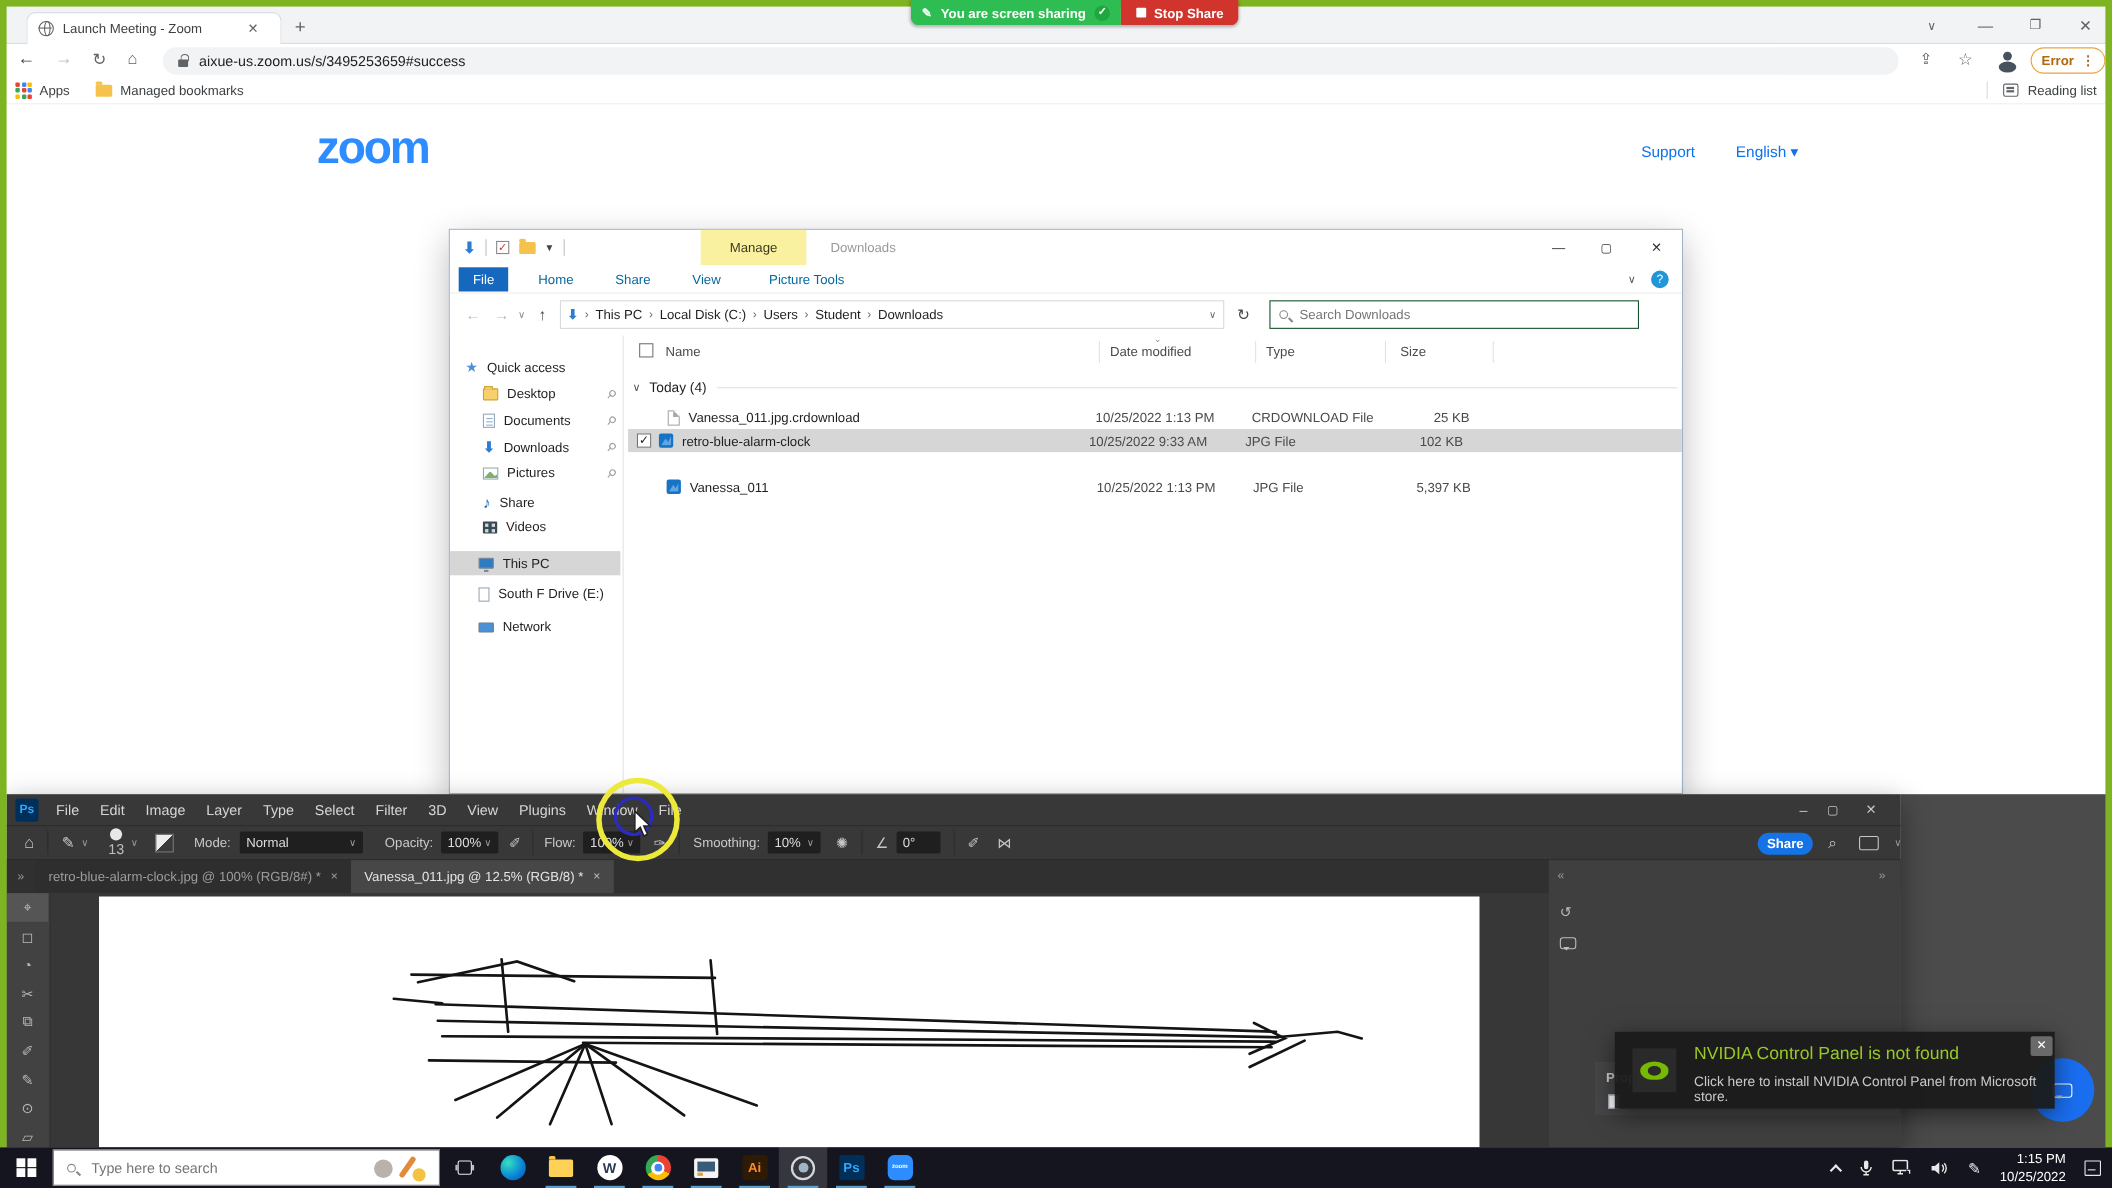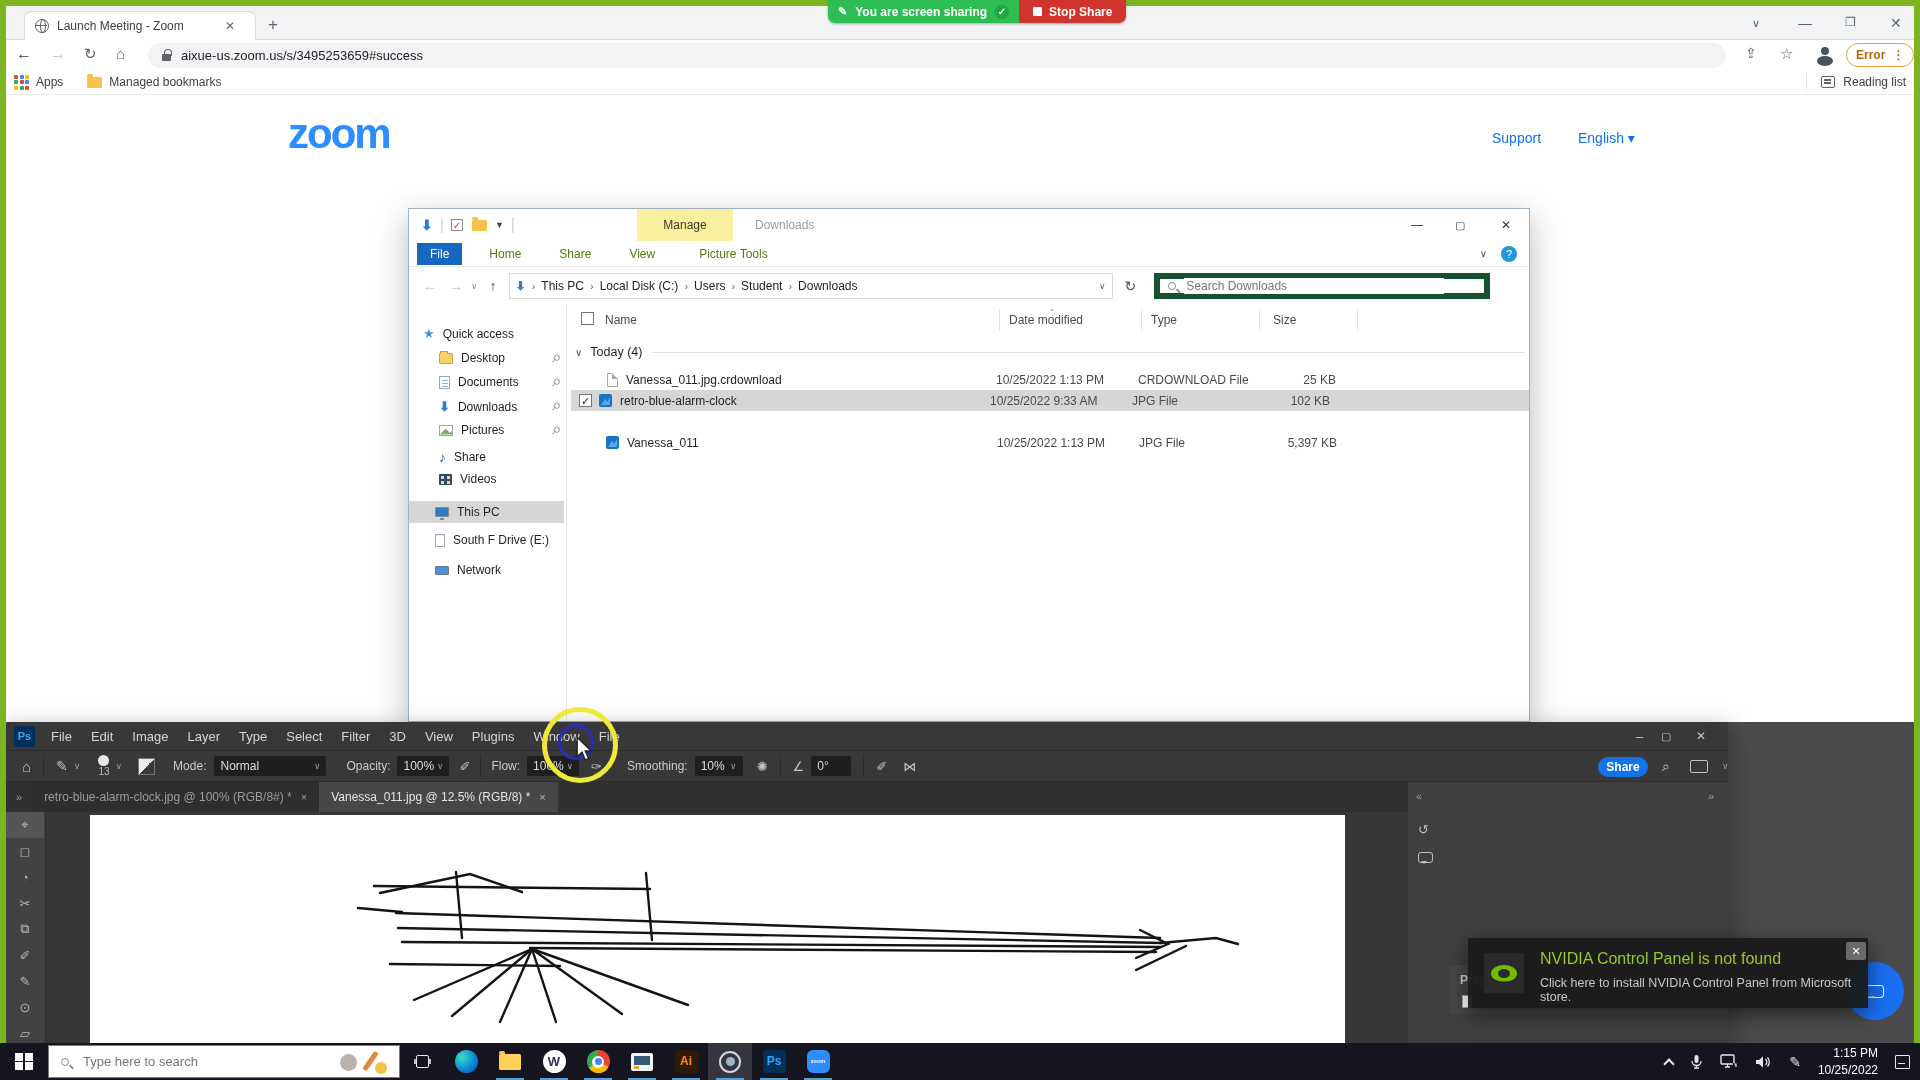--- a/index.html
+++ b/index.html
@@ -42,21 +42,21 @@
   .rl-ic::before{content:'';position:absolute;left:2px;top:2px;width:7px;height:1.5px;background:#5f6368;box-shadow:0 3px 0 #5f6368;}
 
   
   .zoom-logo{color:#2d8cff;font-size:42px;font-weight:800;letter-spacing:-2px;}
   .zoom-link{color:#0e72ed;font-size:14px;}
 
   
   .win-ex{background:#fff;border:1px solid #9fb2c6;box-shadow:0 10px 30px rgba(0,0,0,.28);}
   .ex-small{font-size:12px;color:#1f1f1f;}
   .qat-check{width:12px;height:12px;border:1px solid #8a8a8a;background:#fff;color:#c0392b;font-size:10px;line-height:11px;text-align:center;}
-  .ribbon-tab{font-size:12px;color:#4d7c0f;padding:4px 13px;}
+  .ribbon-tab{font-size:12px;color:#0369a1;padding:4px 13px;}
   .ribbon-file{background:#1568bd;color:#fff;}
   .crumb-sep{color:#6a6a6a;font-size:11px;padding:0 6px;}
   .mag{width:8px;height:8px;border:1.5px solid #8a8a8a;border-radius:50%;position:relative;}
   .mag::after{content:'';position:absolute;left:7px;top:7px;width:5px;height:1.5px;background:#8a8a8a;transform:rotate(45deg);}
   .hdr{font-size:12px;color:#4a4a4a;}
   .vline{width:1px;background:#e3e3e3;}
   .rowtxt{font-size:12px;color:#1f1f1f;}
   .chk{width:13px;height:13px;border:1px solid #767676;background:#fff;font-size:11px;line-height:12px;text-align:center;color:#1a1a1a;}
   .doc-ic{width:11px;height:14px;background:#fff;border:1px solid #a8a8a8;position:relative;}
   .doc-ic::before{content:'';position:absolute;right:-1px;top:-1px;border:3px solid #fff;border-left-color:#a8a8a8;border-bottom-color:#a8a8a8;}
@@ -228,21 +228,21 @@
         <span class="ex-small">Local Disk (C:)</span>
         <span class="crumb-sep">›</span>
         <span class="ex-small">Users</span>
         <span class="crumb-sep">›</span>
         <span class="ex-small">Student</span>
         <span class="crumb-sep">›</span>
         <span class="ex-small">Downloads</span>
         <span style="margin-left:auto;color:#6a6a6a;font-size:9px;">∨</span>
       </div>
       <span style="color:#4a4a4a;font-size:14px;margin-left:12px;">↻</span>
-      <div class="f" style="margin-left:18px;width:336px;height:26px;border:6px solid #14532d;padding:2px 8px;gap:8px;">
+      <div class="f" style="margin-left:18px;width:336px;height:26px;border:1px solid #14532d;padding:2px 8px;gap:8px;">
         <span class="mag"></span>
         <input style="border: none; outline: none; font-size: 12px; width: 260px; color: rgb(51, 51, 51);" placeholder="Search Downloads">
       </div>
     </div>
 
     <div class="a" style="left:162px;top:98px;width:958px;height:26px;background:#fff;">
       <span class="a chk" style="left:10px;top:5px;"></span>
       <span class="a hdr" style="left:34px;top:6px;">Name</span>
       <span class="a" style="left:478px;top:-3px;color:#888;font-size:8px;">⌄</span>
       <span class="a hdr" style="left:438px;top:6px;">Date modified</span>
@@ -353,21 +353,21 @@
       <span class="ps-icon" style="position:absolute;left:1690px;font-size:12px;">✕</span>
     </div>
 
     <div class="a f" style="left:0;top:28px;width:1722px;height:32px;border-top:1px solid #2c2c2c;border-bottom:1px solid #2c2c2c;">
       <span class="ps-icon" style="margin-left:16px;font-size:15px;">⌂</span>
       <span style="width:1px;height:22px;background:#2c2c2c;margin:0 12px;"></span>
       <span class="ps-icon" style="font-size:14px;">✎</span>
       <span class="ps-dd">∨</span>
       <span style="margin-left:18px;display:flex;flex-direction:column;align-items:center;">
         <span style="width:11px;height:11px;border-radius:50%;background:#e8e8e8;display:block;"></span>
-        <span style="font-size:10px;color:#bdbdbd;">13</span>
+        <span style="font-size:13px;color:#bdbdbd;">13</span>
       </span>
       <span class="ps-dd">∨</span>
       <span style="margin-left:16px;width:17px;height:17px;background:linear-gradient(135deg,#ededed 50%,#3a3a3a 50%);border:1px solid #777;"></span>
       <span class="ps-opt-label" style="margin-left:18px;">Mode:</span>
       <span class="ps-box" style="margin-left:8px;width:112px;">
         <span>Normal</span>
         <span class="ps-dd" style="margin-left:auto;">∨</span>
       </span>
       <span class="ps-opt-label" style="margin-left:20px;">Opacity:</span>
       <span class="ps-box" style="margin-left:7px;width:52px;">

